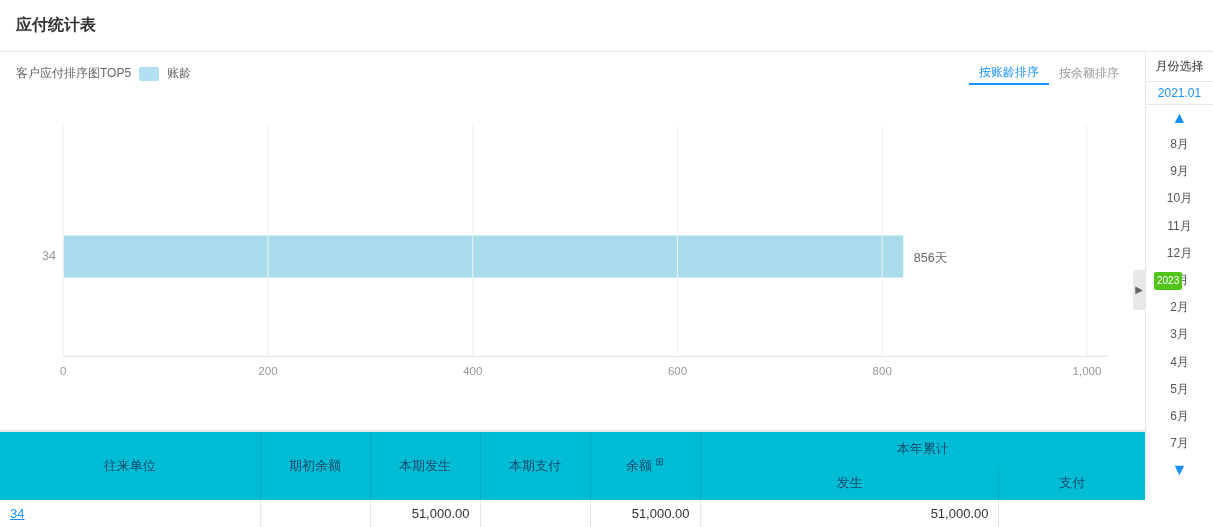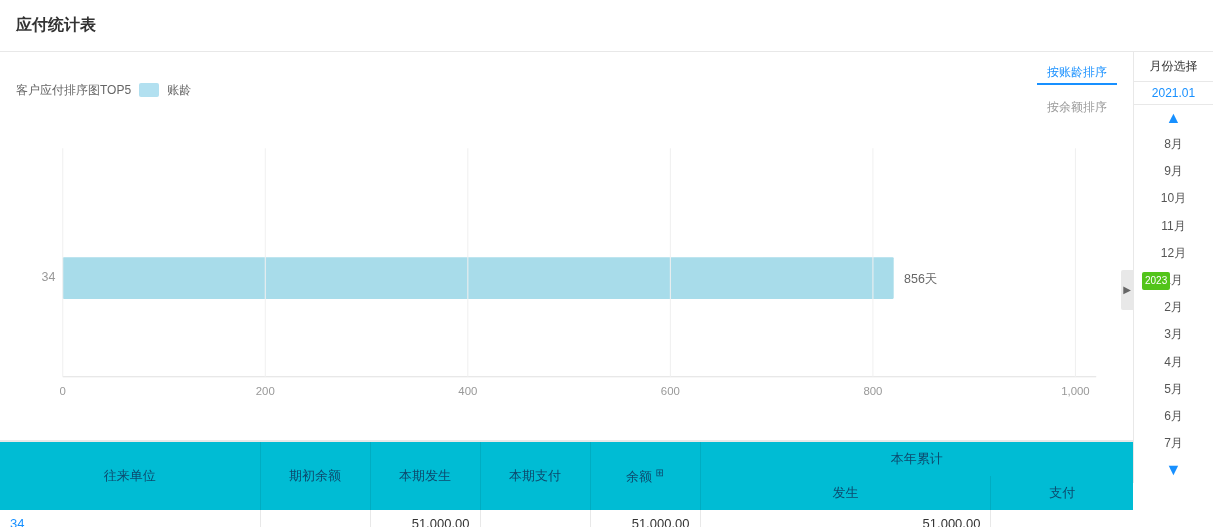--- a/index.html
+++ b/index.html
@@ -20,21 +20,21 @@
     .content-area { display: flex; flex: 1; overflow: hidden; }
 
     
     .main-panel { flex: 1; display: flex; flex-direction: column; overflow: hidden; }
 
     
     .chart-section { padding: 10px 16px; flex: 1; display: flex; flex-direction: column; }
     .chart-header { display: flex; align-items: center; justify-content: space-between; margin-bottom: 8px; }
     .chart-legend { display: flex; align-items: center; gap: 8px; font-size: 12px; color: #666; }
     .legend-box { width: 20px; height: 14px; background: #b2e0f0; border-radius: 2px; }
-    .chart-sort-btns { display: flex; gap: 12px; flex-direction: column; }
+    .chart-sort-btns { display: flex; gap: 0; }
     .sort-btn { padding: 2px 10px; font-size: 12px; color: #333; cursor: pointer; background: none; border: none; }
     .sort-btn.active { color: #1890ff; border-bottom: 2px solid #1890ff; }
     .sort-btn:not(.active) { color: #999; }
 
     
     .chart-wrapper { flex: 1; position: relative; min-height: 300px; }
     .chart-svg { width: 100%; height: 100%; }
 
     
     .table-section { border-top: 2px solid #e8e8e8; }
@@ -42,21 +42,21 @@
     .data-table th { background: #00bcd4; color: #0c4a6e; text-align: center; padding: 8px 6px; font-size: 13px; font-weight: normal; border-right: 1px solid #00acc1; }
     .data-table th:last-child { border-right: none; }
     .data-table td { padding: 6px 10px; border-bottom: 1px solid #e8e8e8; border-right: 1px solid #e8e8e8; font-size: 13px; text-align: right; }
     .data-table td:first-child { text-align: left; }
     .data-table td:last-child { border-right: none; }
     .data-table tr:last-child td { border-bottom: none; }
     .link-text { color: #1890ff; text-decoration: underline; cursor: pointer; }
     .amount-value { color: #333; }
 
     
-    .sidebar { width: 80px; border-left: 1px solid #e8e8e8; display: flex; flex-direction: column; background: #fff; font-size: 12px; }
+    .sidebar { width: 68px; border-left: 1px solid #e8e8e8; display: flex; flex-direction: column; background: #fff; font-size: 12px; }
     .sidebar-header { padding: 6px 8px; color: #333; font-size: 12px; border-bottom: 1px solid #e8e8e8; text-align: center; }
     .sidebar-year-input { width: 100%; padding: 4px 6px; text-align: center; background: #fff; color: #1890ff; font-size: 12px; border: none; border-bottom: 1px solid #e8e8e8; }
     .sidebar-nav-up, .sidebar-nav-down { text-align: center; padding: 4px; cursor: pointer; color: #1890ff; font-size: 16px; }
     .month-list { flex: 1; overflow-y: auto; }
     .month-item { padding: 4px 8px; text-align: center; cursor: pointer; color: #555; font-size: 12px; line-height: 1.6; position: relative; }
     .year-badge { position: absolute; left: 8px; top: 50%; transform: translateY(-50%); background: #52c41a; color: white; font-size: 10px; padding: 1px 3px; border-radius: 2px; }
     .collapse-btn { position: absolute; left: -12px; top: 50%; transform: translateY(-50%); width: 12px; height: 40px; background: #e8e8e8; display: flex; align-items: center; justify-content: center; cursor: pointer; border-radius: 2px 0 0 2px; font-size: 10px; color: #666; }
 
     .sidebar-wrapper { position: relative; }
   </style>

